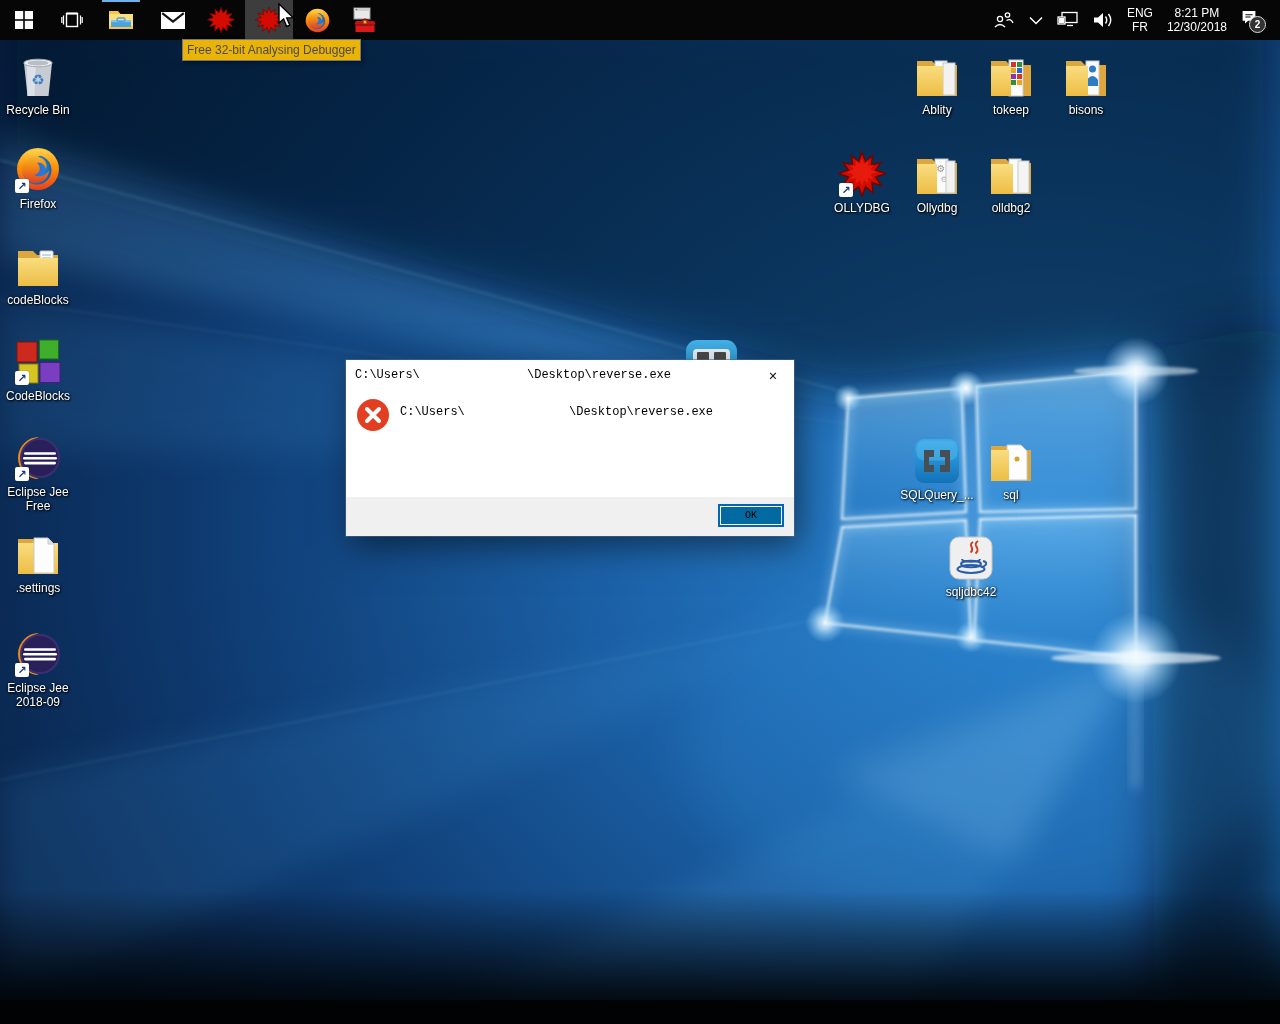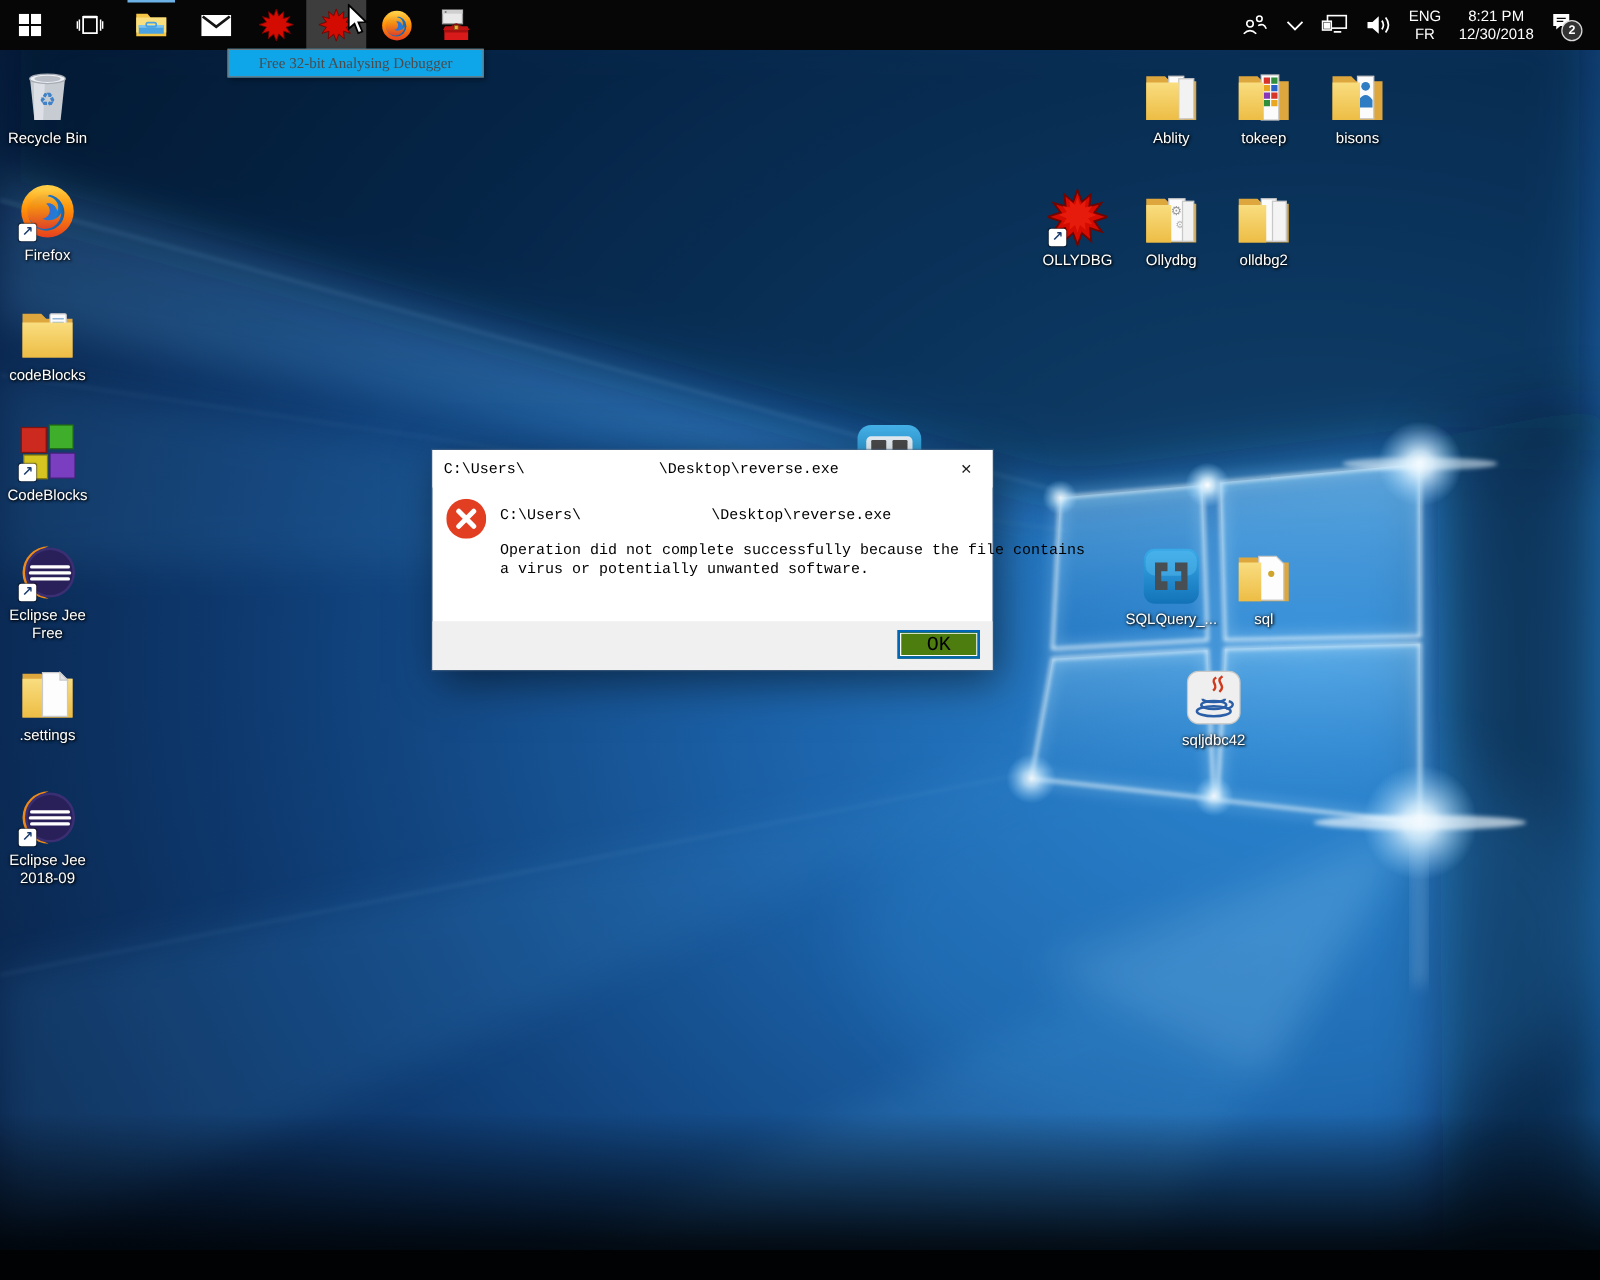--- a/index.html
+++ b/index.html
@@ -19,22 +19,22 @@
   .tray { display:flex; align-items:center; color:#fff; gap:0; padding-right:16px; }
   .tray-item { height:40px; display:flex; align-items:center; justify-content:center; padding:0 7px; }
   .lang { display:flex; flex-direction:column; align-items:center; font-size:12px; line-height:14px; }
   .clock { display:flex; flex-direction:column; align-items:center; font-size:12px; line-height:14px; }
   .ac-wrap { position:relative; width:30px; height:40px; }
   .badge { position:absolute; right:-2px; top:16px; width:17px; height:17px; border-radius:50%;
            background:#333; border:1px solid #dadada; color:#fff; font-size:10px; font-weight:bold;
            display:flex; align-items:center; justify-content:center; }
 
   
-  .tooltip { position:absolute; left:182px; top:39px; z-index:25; background:#0ea5e9; border:1px solid #767676;
-             color:#4b4b4b; font-size:12px; padding:3px 24px; white-space:nowrap; box-shadow:2px 2px 4px rgba(0,0,0,.35);font-family:Liberation Serif, serif; }
+  .tooltip { position:absolute; left:182px; top:39px; z-index:25; background:#eab308; border:1px solid #767676;
+             color:#4b4b4b; font-size:12px; padding:3px 4px; white-space:nowrap; box-shadow:2px 2px 4px rgba(0,0,0,.35); }
 
   
   .dicon { position:absolute; width:76px; text-align:center; z-index:2; cursor:default; }
   .dicon .img { width:48px; height:48px; margin:0 auto; position:relative; }
   .dicon .lbl { margin-top:3px; font-size:12px; line-height:14px; color:#fff;
                 text-shadow:1px 1px 2px #000, 0 0 3px rgba(0,0,0,.85); word-wrap:break-word; }
   .sc { position:absolute; left:1px; bottom:1px; width:14px; height:14px; background:#fff; border-radius:2px;
         display:flex; align-items:center; justify-content:center; font-size:11px; font-weight:bold; color:#1c3e6e;
         box-shadow:0 0 1px rgba(0,0,0,.6); line-height:1; }
 
@@ -50,22 +50,22 @@
   .dlg-title { position:absolute; left:0; top:0; right:0; height:30px; background:#fff; }
   .dlg-title .p1 { position:absolute; left:9px; top:8px; }
   .dlg-title .p2 { position:absolute; left:181px; top:8px; }
   .dlg-close { position:absolute; right:0; top:0; width:42px; height:30px; display:flex; align-items:center; justify-content:center;
                color:#1a1a1a; font-size:14px; }
   .dlg-erricon { position:absolute; left:11px; top:39px; width:32px; height:32px; }
   .dlg-path .p1 { position:absolute; left:54px; top:45px; }
   .dlg-path .p2 { position:absolute; left:223px; top:45px; }
   .dlg-msg { position:absolute; left:54px; top:73px; width:474px; line-height:15px; }
   .dlg-footer { position:absolute; left:0; right:0; bottom:0; height:39px; background:#f0f0f0; }
-  .ok-btn { position:absolute; right:10px; top:7px; width:66px; height:23px; background:#4d7c0f;
-            border:2px solid #0067b8; box-shadow:inset 0 0 0 1px #fff; font-size:16px; color:#000;
+  .ok-btn { position:absolute; right:10px; top:7px; width:66px; height:23px; background:#0369a1;
+            border:2px solid #0067b8; box-shadow:inset 0 0 0 1px #fff; font-size:10px; color:#000;
             display:flex; align-items:center; justify-content:center; font-family:inherit; }
 
   
   .cursor { position:absolute; left:277px; top:3px; z-index:30; }
 
   svg { display:block; }
 </style>
 </head>
 <body>
 
@@ -526,20 +526,19 @@
     <svg class="dlg-erricon" width="32" height="32" viewBox="0 0 32 32">
       <circle cx="16" cy="16" r="16" fill="#e23f22"></circle>
       <path d="M10 10 L22 22 M22 10 L10 22" stroke="#fff" stroke-width="4" stroke-linecap="round"></path>
     </svg>
 
     <div class="dlg-path">
       <span class="p1">C:\Users\</span>
       <span class="p2">\Desktop\reverse.exe</span>
     </div>
 
-    <div class="dlg-msg">Operation did not complete successfully because the file contains a virus or potentially unwanted software.</div>
 
     <div class="dlg-footer">
       <button class="ok-btn">OK</button>
     </div>
   </div>
 
 </div>
 
 </body></html>

